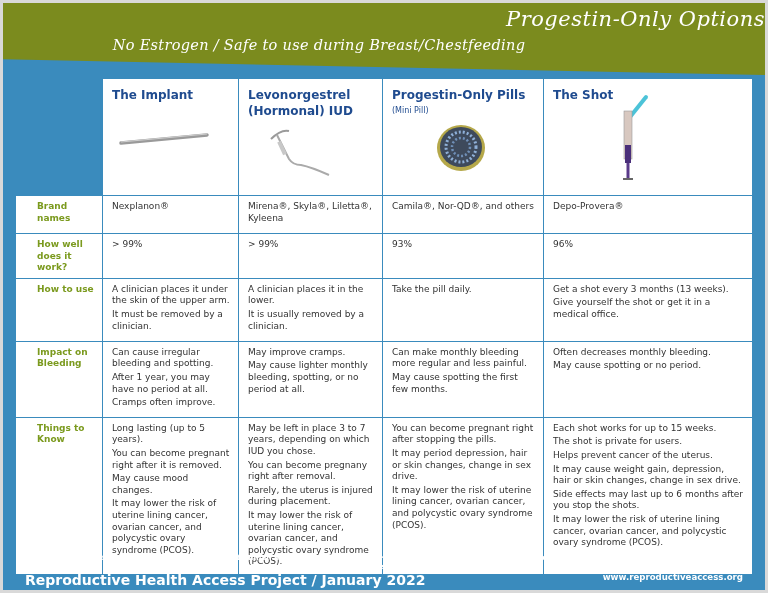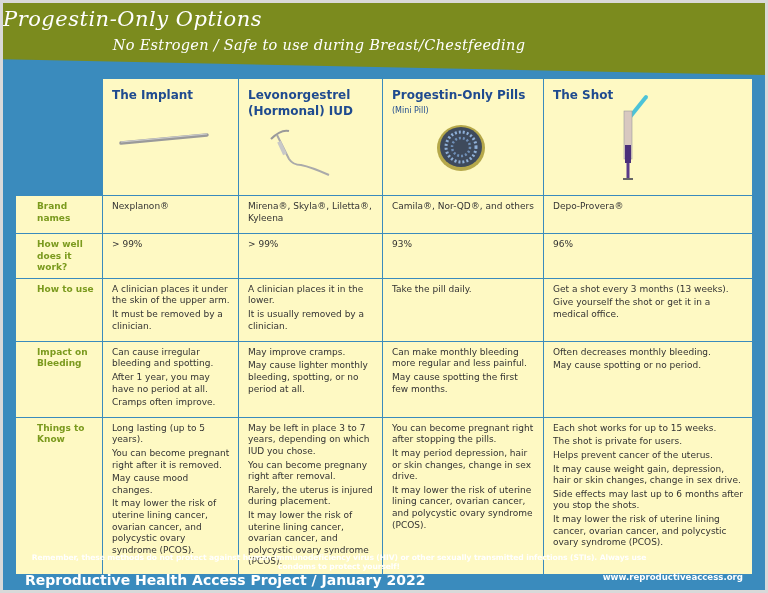--- a/index.html
+++ b/index.html
@@ -1,22 +1,22 @@
 <!DOCTYPE html>
 <html><head>
 <meta charset="utf-8">
 <style>
   html, body { margin:0; padding:0; }
   body { width:768px; height:593px; background:#d9d9d9; position:relative; overflow:hidden; font-family:"DejaVu Sans", sans-serif; }
   .page { position:absolute; left:3px; top:3px; width:762px; height:587px; background:#3a8bbd; overflow:hidden; }
   .header { position:absolute; left:0; top:0; width:762px; height:72px; background:#7b8b1e; clip-path:polygon(0 0,100% 0,100% 100%,0 78%); }
-  .title { position:absolute; left:0; width:762px; top:4px; text-align:left; color:#fff; font-family:"DejaVu Serif", serif; font-style:italic; font-size:21px; letter-spacing:0.5px; }
+  .title { position:absolute; left:0; width:762px; top:4px; text-align:right; color:#fff; font-family:"DejaVu Serif", serif; font-style:italic; font-size:21px; letter-spacing:0.5px; }
   .subtitle { position:absolute; left:0; width:632px; top:34px; text-align:center; color:#fff; font-family:"DejaVu Serif", serif; font-style:italic; font-size:14.5px; letter-spacing:0.3px; }
   table { position:absolute; left:12px; top:75px; border-collapse:collapse; table-layout:fixed; }
-  td { border:1.5px solid #3a8bbd; background:#fef9c3; vertical-align:top; padding:5px 8px 4px 9px; font-size:9px; line-height:11.6px; color:#333; font-family:"DejaVu Sans", sans-serif; }
+  td { border:1.5px solid #3a8bbd; background:#ffffff; vertical-align:top; padding:5px 8px 4px 9px; font-size:9px; line-height:11.6px; color:#333; font-family:"DejaVu Sans", sans-serif; }
   td.blank { background:transparent; border:none; }
   td.rowlabel { color:#7b9a1e; font-weight:bold; font-size:9px; padding-left:21px; }
   td.colhead { height:104px; position:relative; padding-top:8px; }
   .hname { color:#1f4b8f; font-weight:bold; font-size:12px; line-height:16px; }
   .hsub { color:#1f4b8f; font-size:8px; margin-top:2px; }
   .line { margin-bottom:2px; }
   .img { position:absolute; }
   .footer-note { position:absolute; left:0; width:624px; top:550px; text-align:center; color:#fff; font-weight:bold; font-size:7.6px; letter-spacing:-0.1px;margin-left:24px; }
   .footer-left { position:absolute; left:22px; top:569px; color:#fff; font-weight:bold; font-size:14px; }
   .footer-right { position:absolute; right:22px; top:569px; color:#fff; font-weight:bold; font-size:8.6px; }

